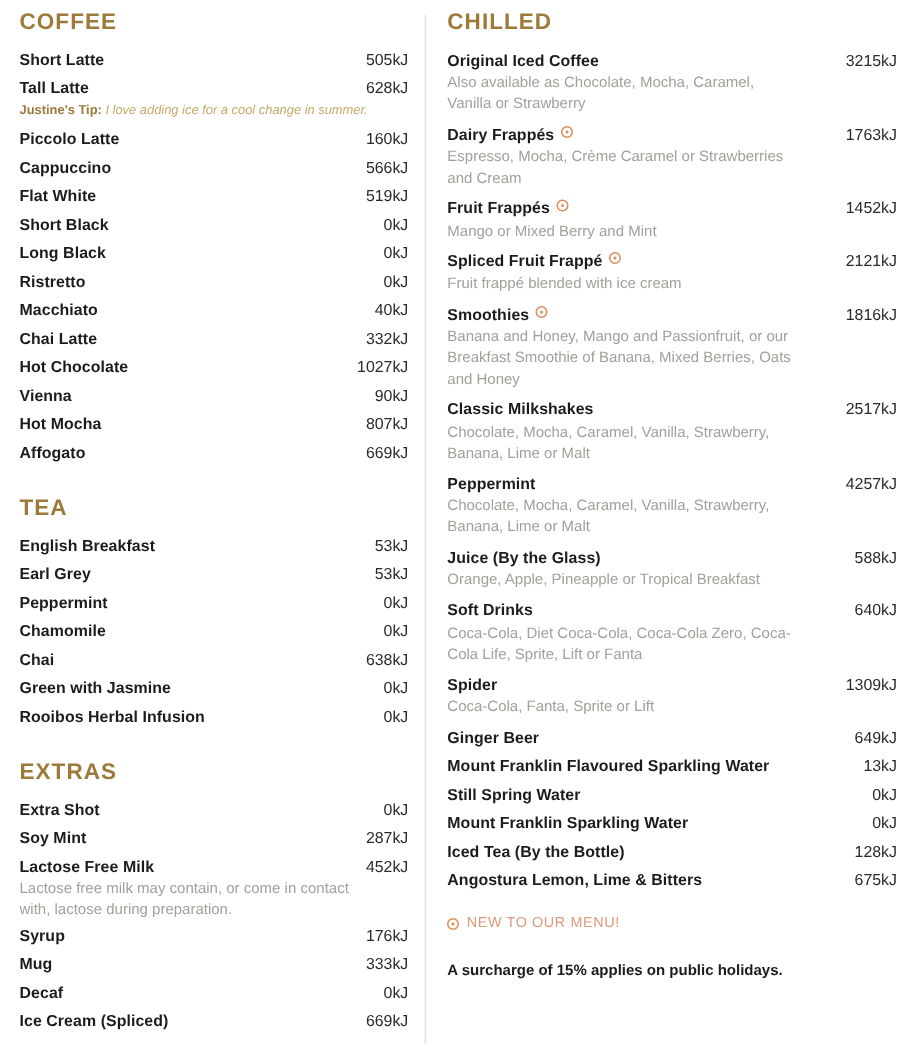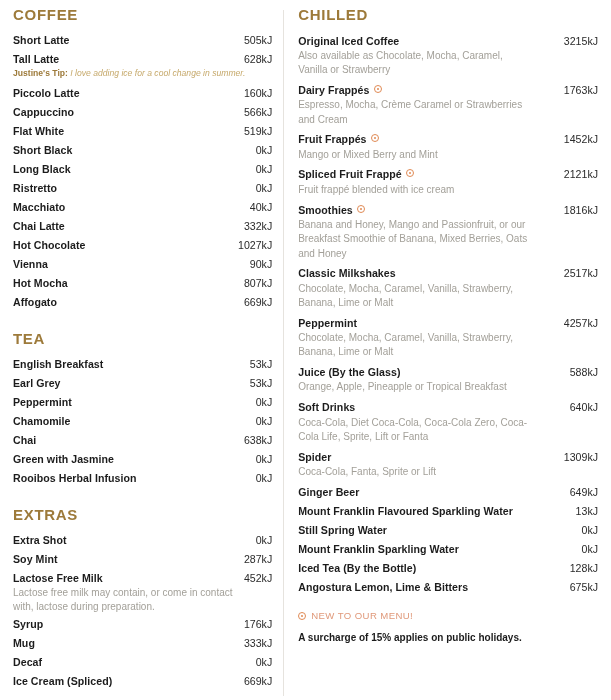--- a/index.html
+++ b/index.html
@@ -103,21 +103,21 @@
   }
 
   .footer { margin-top: 14px; }
   .footer-legend {
     font-size: 9.6px;
     color: #e0997a;
     letter-spacing: 0.4px;
     display: flex;
     align-items: center;
     gap: 5px;
-    margin-bottom: 9px;
+    margin-bottom: 19px;
   }
   .footer-legend .new-dot { margin-left: 0; vertical-align: 0; }
   .footer-line {
     font-size: 10px;
     color: #1c1c1c;
     line-height: 1.55;
   }
   .footer-line.bold { font-weight: bold; }
 </style>
 </head>

